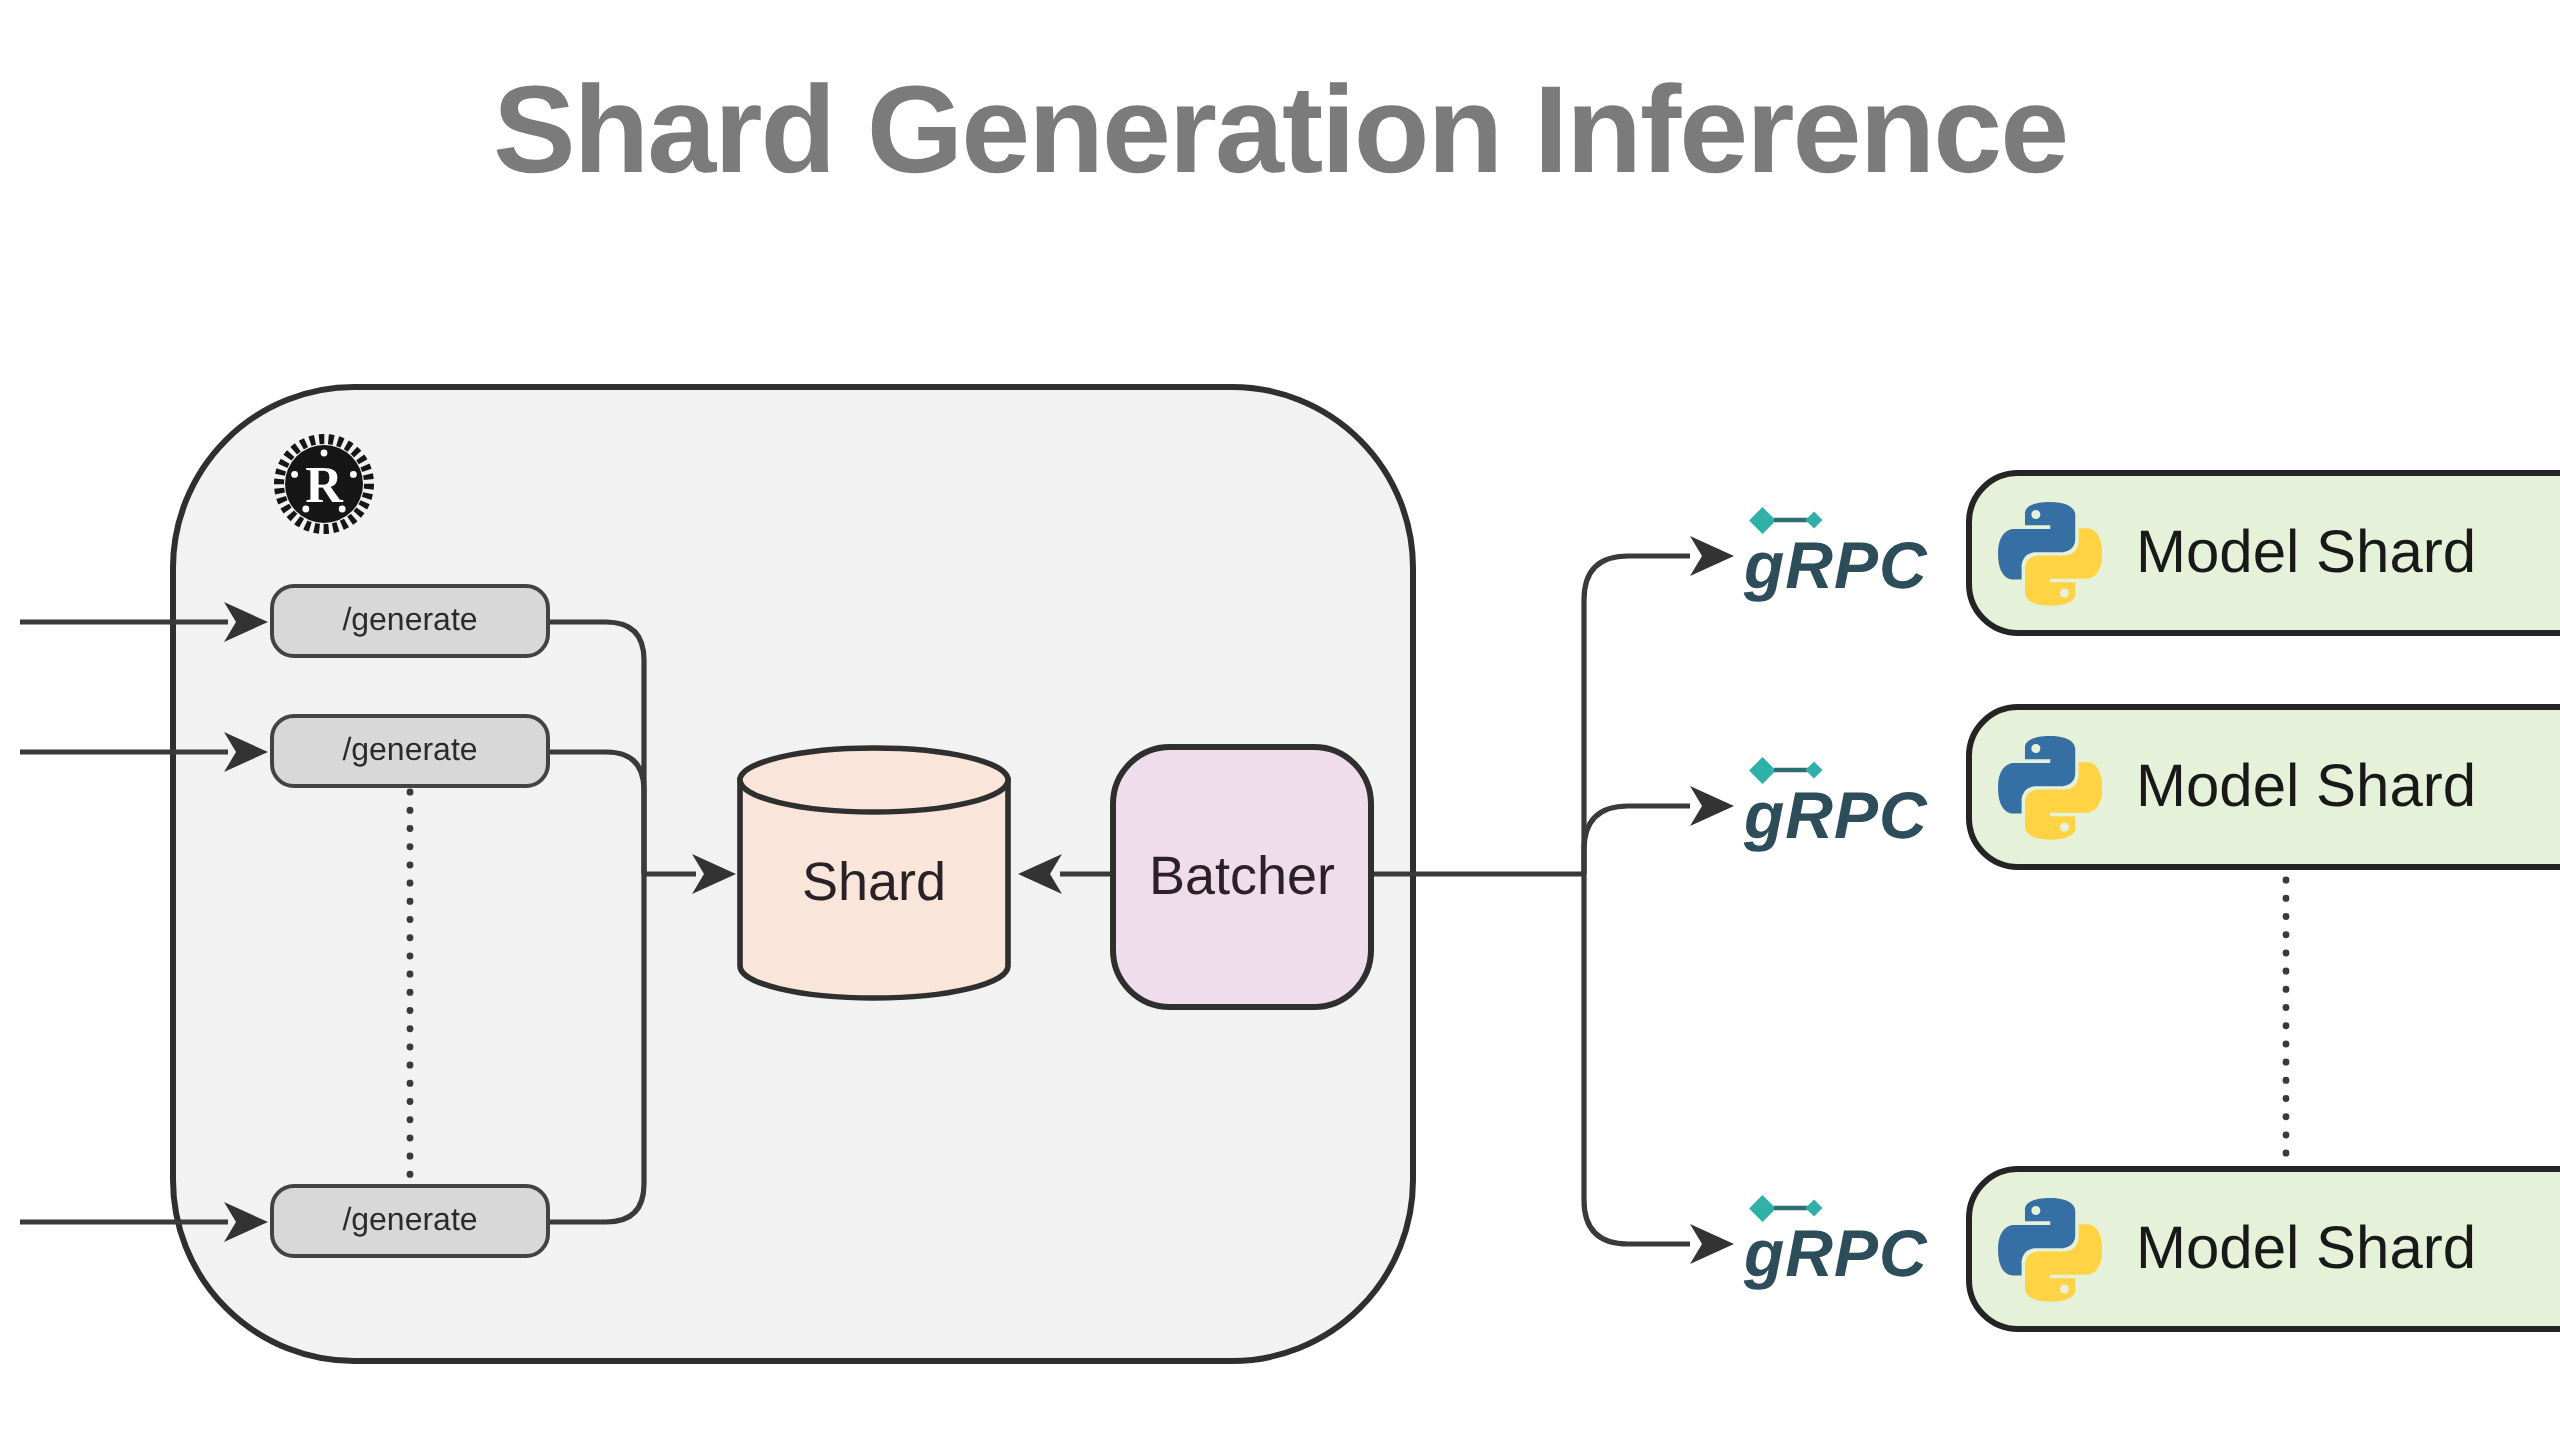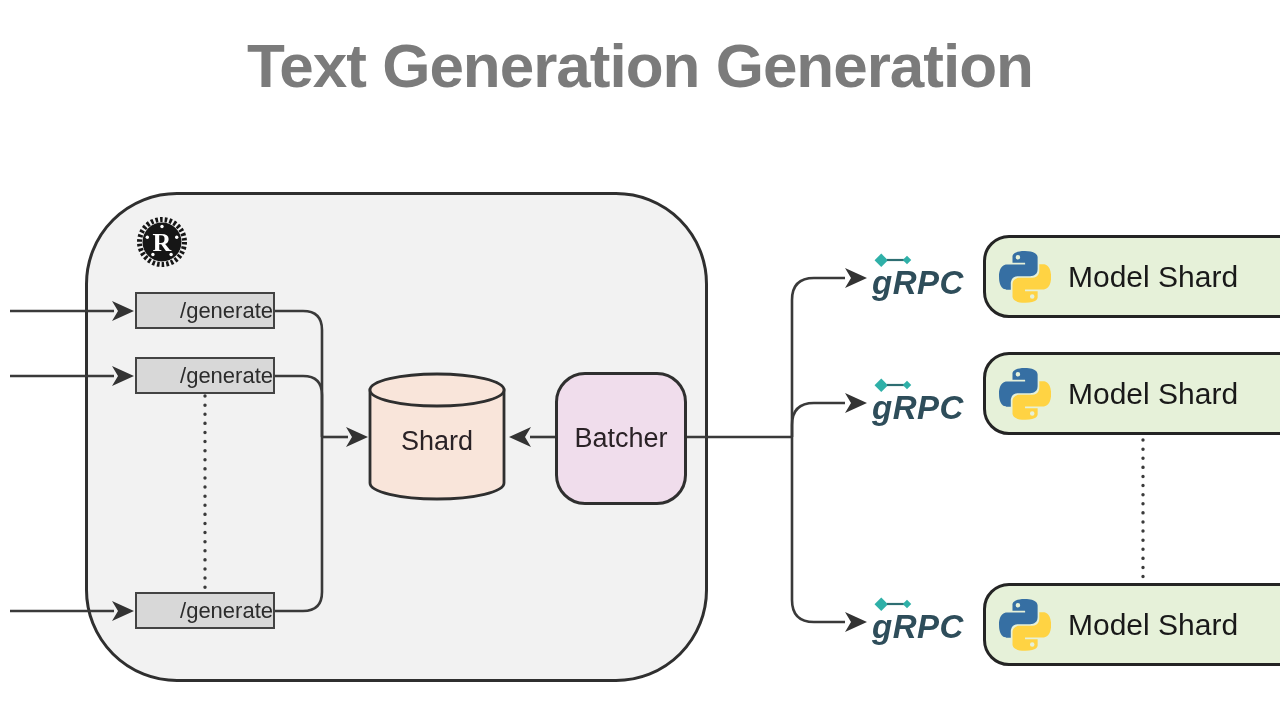--- a/index.html
+++ b/index.html
@@ -11,23 +11,23 @@
          font-size:62px;font-weight:bold;letter-spacing:-1px;color:#7b7b7b;}
 
   .webserver-box{position:absolute;left:85px;top:192px;width:623px;height:490px;
                  background:#f2f2f2;border:3px solid #2f2f2f;border-radius:92px;box-sizing:border-box;}
   .webserver-label{position:absolute;left:202px;top:227px;font-size:27px;color:#161616;}
   .rust-logo{position:absolute;left:136px;top:216px;width:52px;height:52px;}
 
   .edges-svg{position:absolute;left:0;top:0;width:1280px;height:720px;}
 
   .endpoint{position:absolute;left:135px;width:140px;height:37px;background:#d8d8d8;
-            border:2.5px solid #434343;border-radius:0;box-sizing:border-box;
-            display:flex;align-items:center;justify-content:flex-end;
-            font-size:22px;color:#2b2b2b;}
+            border:2.5px solid #434343;border-radius:12px;box-sizing:border-box;
+            display:flex;align-items:center;justify-content:center;
+            font-size:16px;color:#2b2b2b;}
   .ep1{top:292px;} .ep2{top:357px;} .ep3{top:592px;}
 
   .buffer-label{position:absolute;left:370px;top:426px;width:134px;text-align:center;
                 font-size:27px;color:#2a2226;}
   .batcher{position:absolute;left:555px;top:372px;width:132px;height:133px;background:#f0ddec;
            border:3px solid #2f2f2f;border-radius:30px;box-sizing:border-box;
            display:flex;align-items:center;justify-content:center;font-size:27px;color:#2a2226;}
 
   .grpc{position:absolute;left:870px;width:110px;height:62px;font-style:italic;}
   .grpc .wordmark{position:absolute;left:2px;top:16px;font-size:33px;font-weight:600;
@@ -39,21 +39,21 @@
          border:3px solid #242424;border-radius:26px;box-sizing:border-box;
          display:flex;align-items:center;padding-left:13px;}
   .shard .shard-label{margin-left:17px;font-size:30px;color:#191919;}
   .s1{top:235px;} .s2{top:352px;} .s3{top:583px;}
 </style>
 </head>
 <body>
 
 <div class="canvas">
 
-  <div class="title">Text Generation Generation</div>
+  <div class="title">Shard Generation Inference</div>
 
   <div class="webserver-box"></div>
 
   <svg class="edges-svg" width="1280" height="720" viewBox="0 0 1280 720">
     <g fill="none" stroke="#3a3a3a" stroke-width="2.6">
 
       <path d="M10,311 H114"></path>
       <path d="M10,376 H114"></path>
       <path d="M10,611 H114"></path>
 

